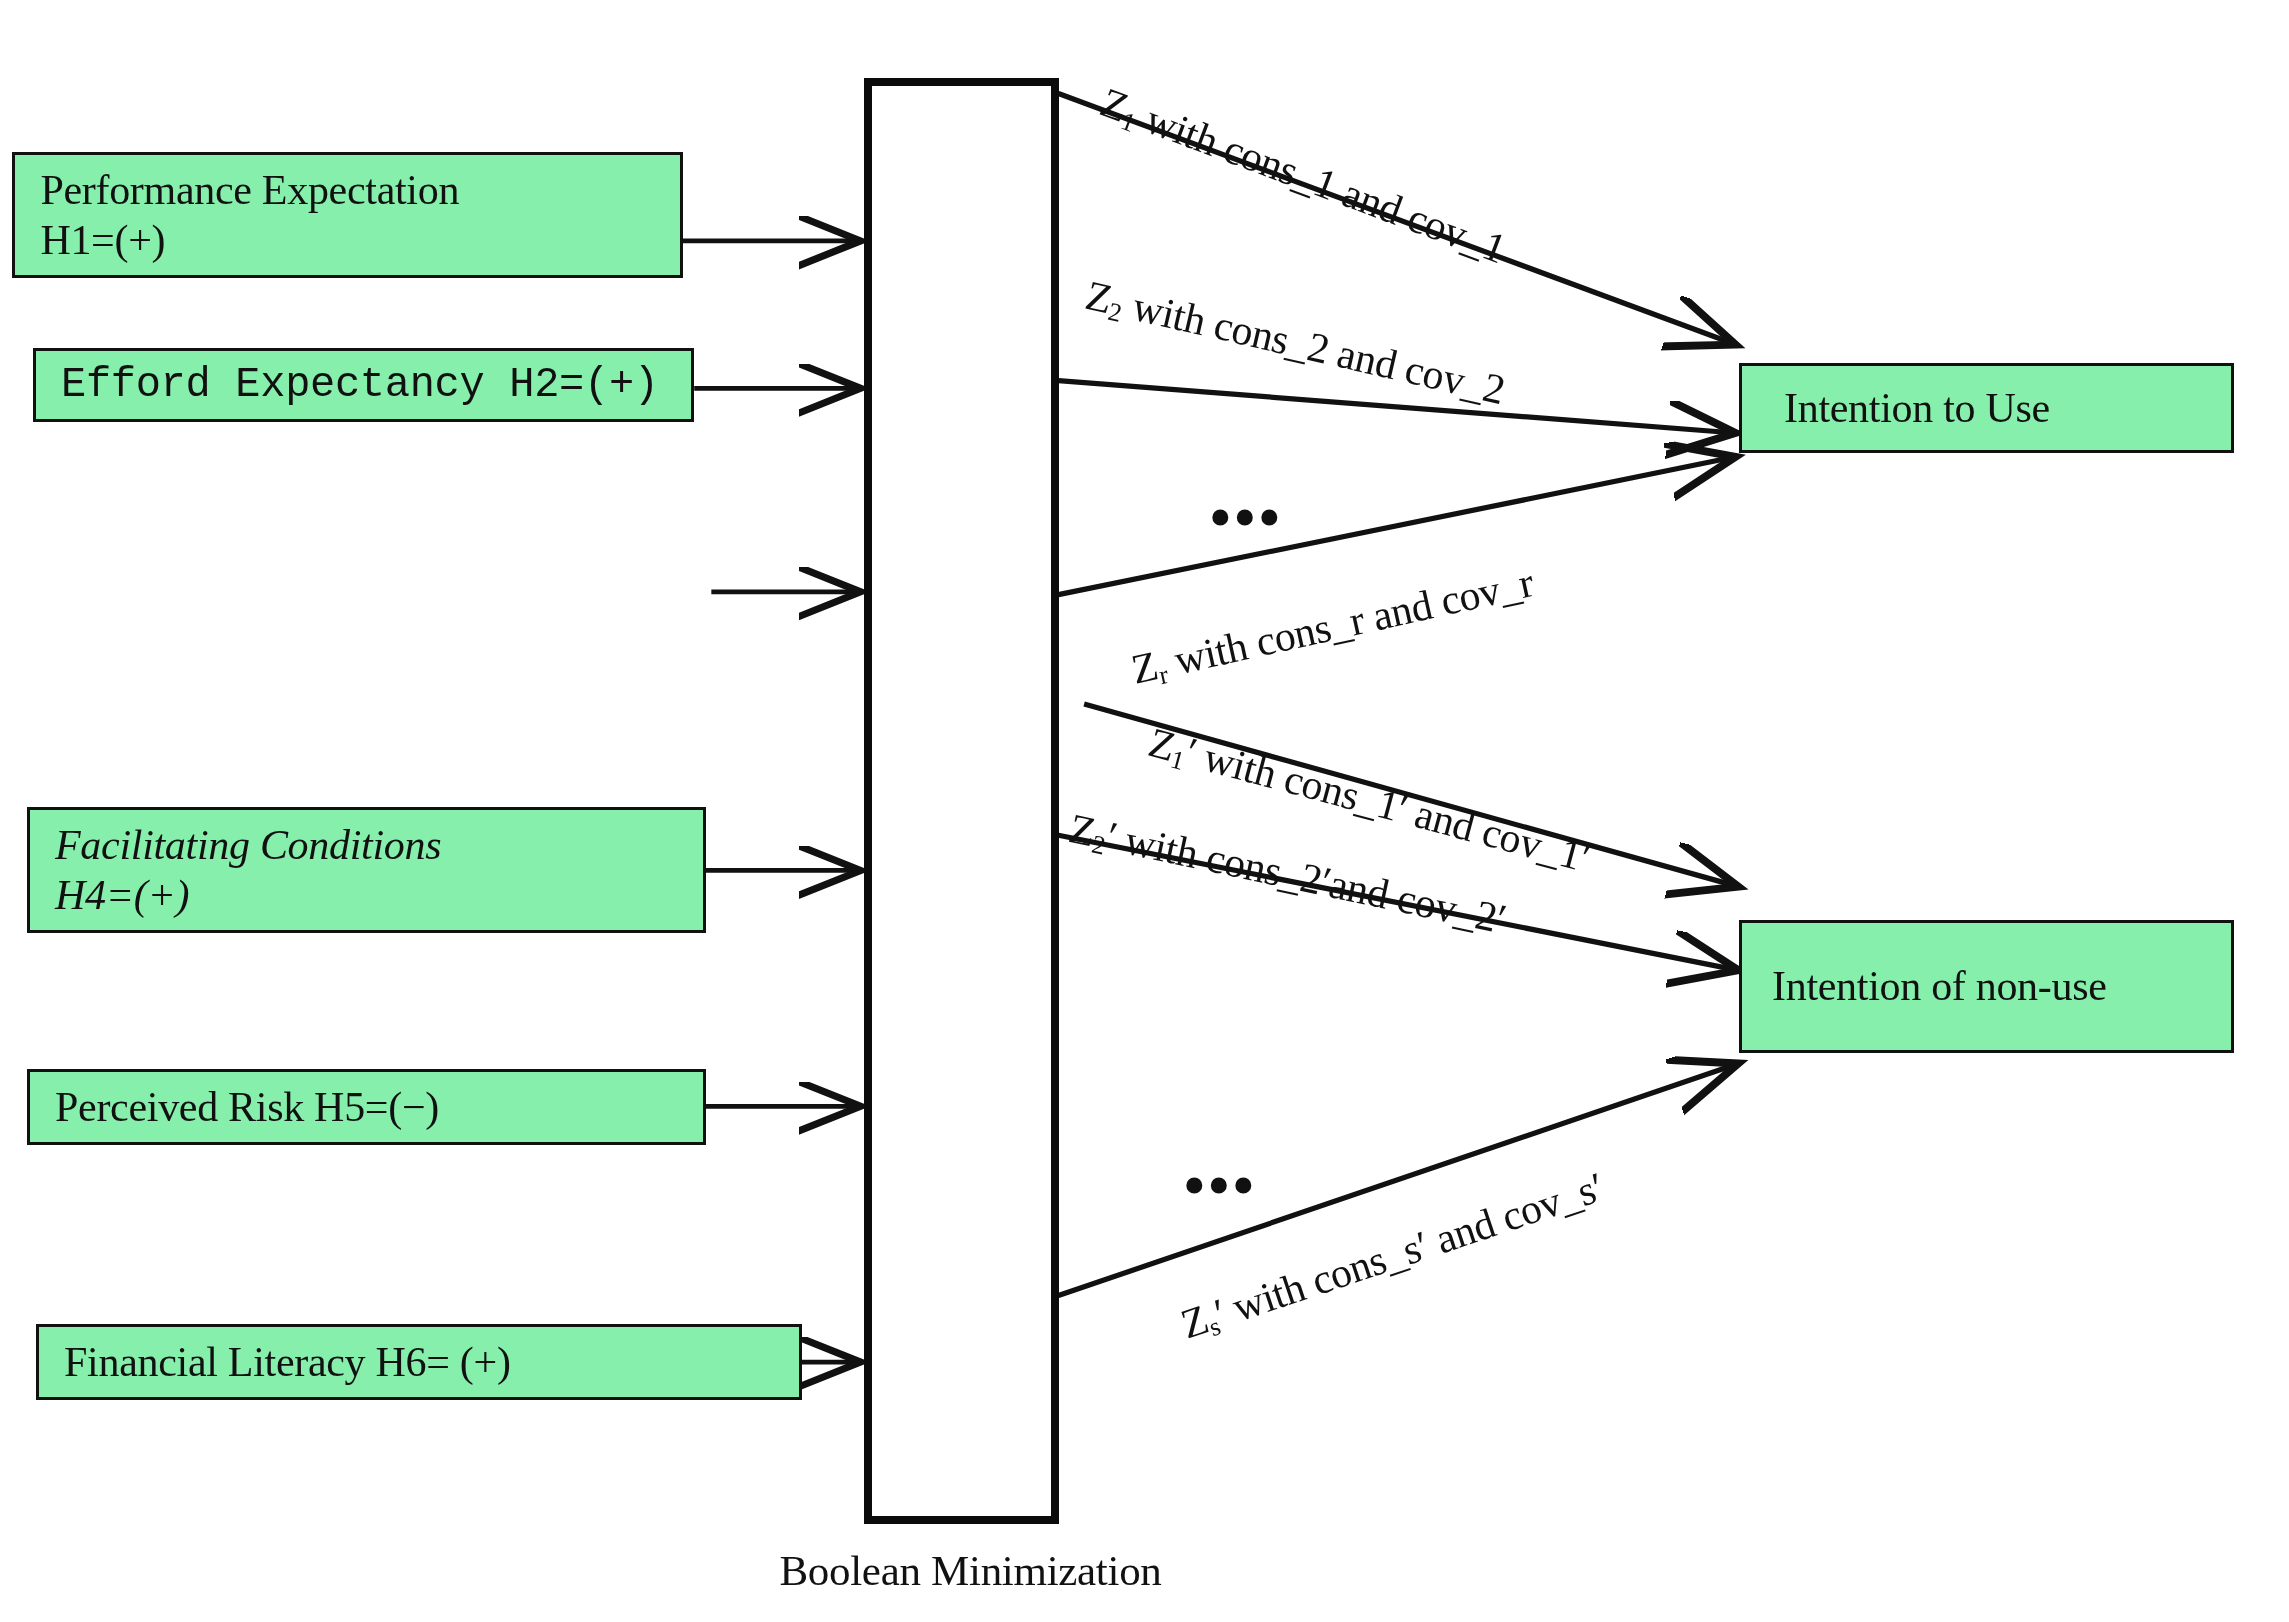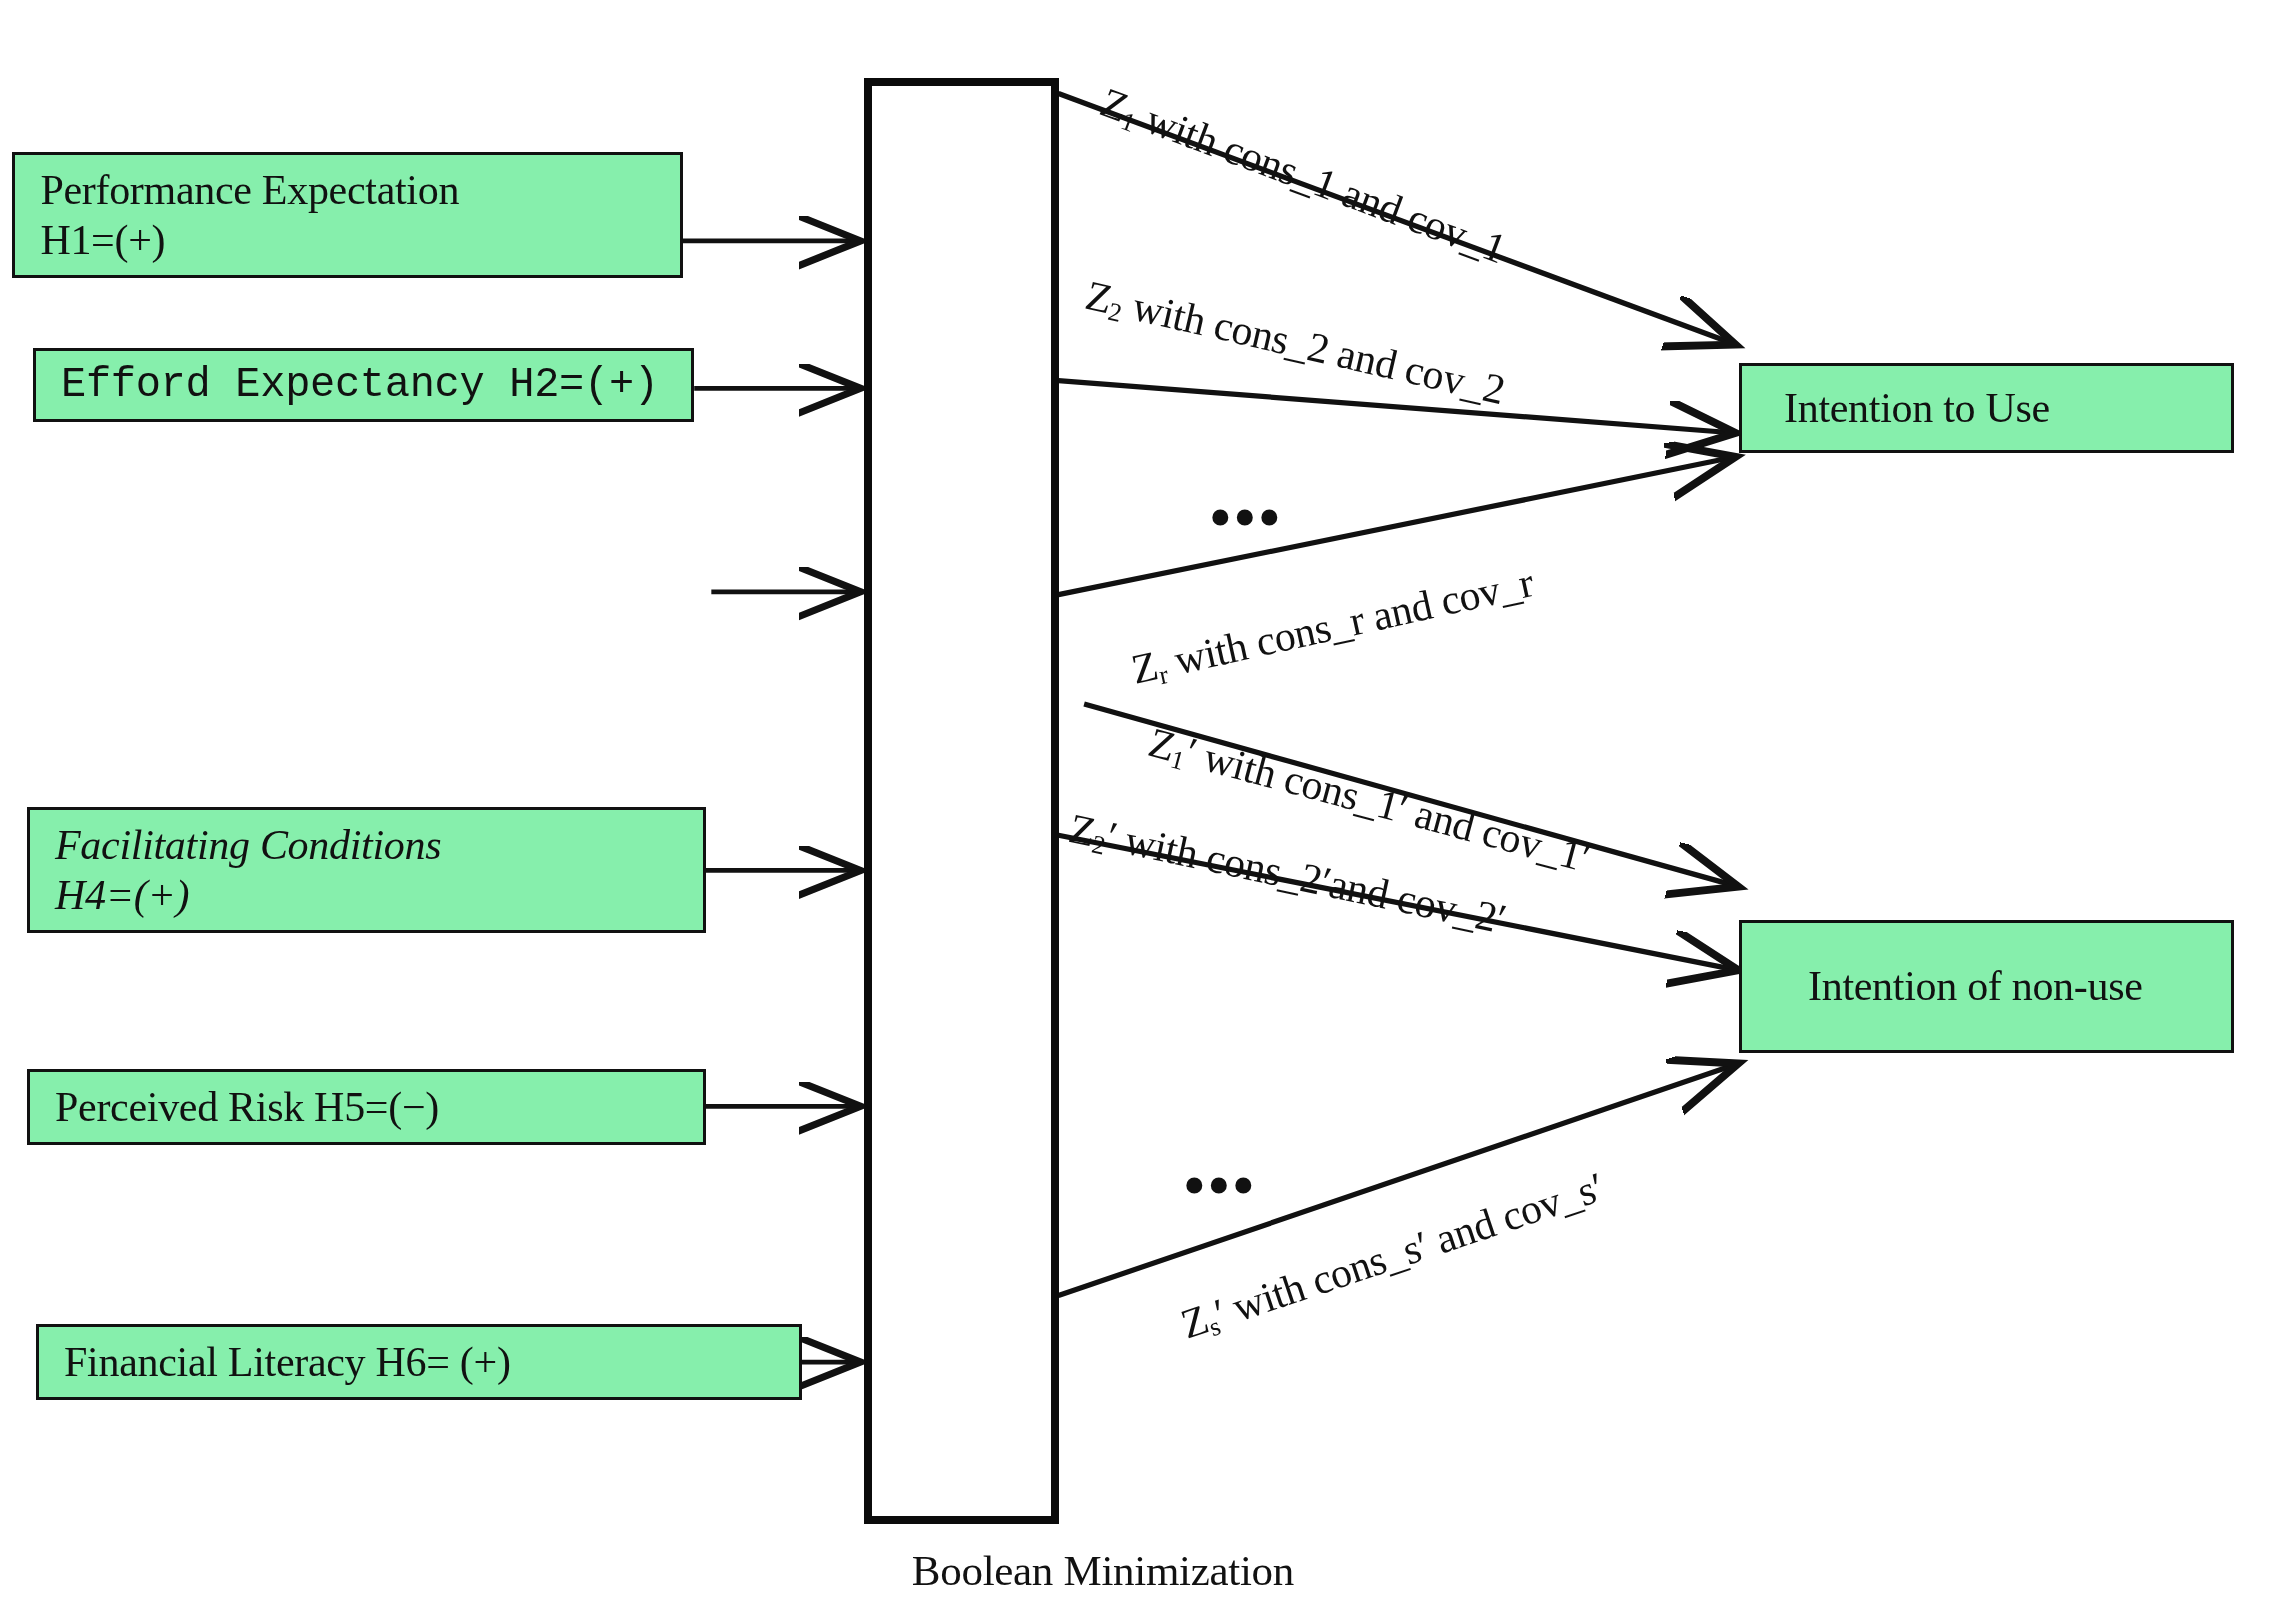--- a/index.html
+++ b/index.html
@@ -60,21 +60,21 @@
     box-sizing: border-box;
     background: #ffffff;
     border: 8.6px solid #0b0b0b;
     z-index: 2;
   }
   #boolean-caption {
     position: absolute;
     left: 647px;
     top: 1546px;
     width: 647px;
-    text-align: right;
+    text-align: center;
     font-size: 43px;
     letter-spacing: -0.3px;
     color: #111111;
     z-index: 3;
   }
 
   
   .edge-label {
     position: absolute;
     font-size: 42px;
@@ -158,21 +158,21 @@
   </div>
 
   <div class="node-box" style="left:36px; top:1324px; width:766px; height:76px;">
     <span class="node-label">Financial Literacy H6= (+)</span>
   </div>
 
   <div class="node-box" style="left:1739px; top:363px; width:495px; height:90px; padding-left:42px;">
     <span class="node-label">Intention to Use</span>
   </div>
 
-  <div class="node-box" style="left:1739px; top:920px; width:495px; height:133px; padding-left:66px;">
+  <div class="node-box" style="left:1739px; top:920px; width:495px; height:133px; padding-left:30px;">
     <span class="node-label">Intention of non-use</span>
   </div>
 
   <div class="edge-label" style="left:1111px; top:78px; transform: rotate(20.5deg);">
     <span>Z</span><sub>1</sub><span> with cons_1 and cov_1</span>
   </div>
 
   <div class="edge-label" style="left:1092px; top:271px; transform: rotate(13deg);">
     <span>Z</span><sub>2</sub><span> with cons_2 and cov_2</span>
   </div>

